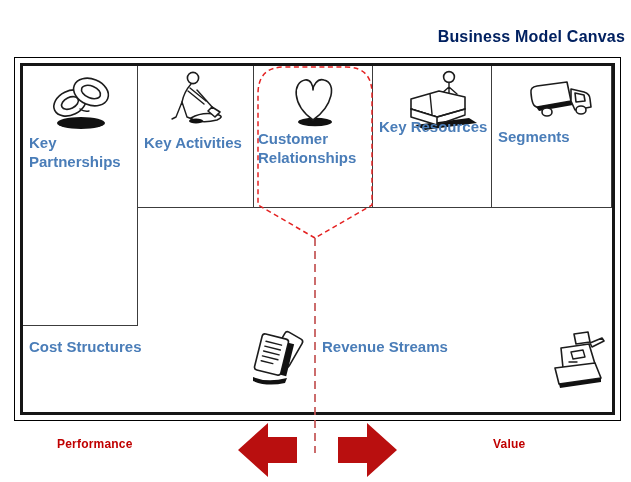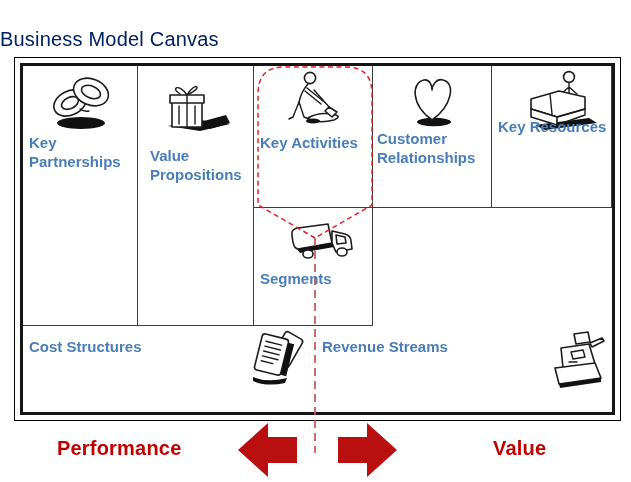--- a/index.html
+++ b/index.html
@@ -2,22 +2,22 @@
 <html><head>
 <meta charset="utf-8">
 <style>
   html,body{margin:0;padding:0;background:#fff;}
   #stage{
     position:relative;width:631px;height:482px;background:#fff;overflow:hidden;
     font-family:"Liberation Sans",sans-serif;
   }
   
   #title{
-    position:absolute;left:0;top:28px;width:625px;text-align:left;
-    font-size:20px;font-weight:normal;color:#002060;letter-spacing:.2px;
+    position:absolute;left:0;top:28px;width:625px;text-align:right;
+    font-size:16px;font-weight:bold;color:#002060;letter-spacing:.2px;
   }
   
   #frame-outer{
     position:absolute;left:14px;top:57px;width:607px;height:364px;
     border:1px solid #000;box-sizing:border-box;padding:5px;
   }
   #frame-inner{
     width:100%;height:100%;box-sizing:border-box;border:3px solid #151515;
     display:grid;
     grid-template-columns:115px 116px 119px 119px 1fr;
@@ -50,21 +50,21 @@
   
   #cell-bottom{grid-column:1 / 6;position:relative;}
   #cost-label{position:absolute;left:6px;top:11px;white-space:nowrap;padding:0;}
   #revenue-label{position:absolute;left:299px;top:11px;white-space:nowrap;padding:0;}
   #receipts-pos{position:absolute;left:222px;top:1px;}
   #register-pos{position:absolute;left:524px;top:2px;}
   
   #overlay{position:absolute;left:0;top:0;width:631px;height:482px;pointer-events:none;}
   
   .axis-label{
-    position:absolute;top:437px;font-size:20px;font-weight:bold;color:#c00000;
+    position:absolute;top:437px;font-size:12px;font-weight:bold;color:#c00000;
     white-space:nowrap;letter-spacing:.2px;
   }
   #performance-label{left:57px;}
   #value-label{left:493px;}
   .sketch{stroke:#1c1c1c;stroke-width:1.6;fill:#fff;stroke-linejoin:round;stroke-linecap:round;}
   .sketchline{stroke:#1c1c1c;stroke-width:1.4;fill:none;stroke-linejoin:round;stroke-linecap:round;}
   .ink{fill:#111;stroke:none;}
 </style>
 </head>
 <body>
@@ -103,33 +103,20 @@
             <path class="sketchline" d="M28 16 Q21 24 19 34"></path>
             <path class="sketchline" d="M27 20 L43 33 M25 23 L41 36"></path>
             <path class="sketchline" d="M34 22 L50 40"></path>
             <path class="sketch" d="M49 39 l8 5 -5 5 -7 -6 z"></path>
             <path class="sketchline" d="M19 34 L13 49 M19 34 L24 49 M13 49 l-4 2 M24 49 l5 2"></path>
           </svg>
         </span>
         <div class="label">Key Activities</div>
       </div>
 
-      <div class="cell span2 b-r b-b" id="cell-value-propositions">
-        <span class="iconwrap">
-          <svg width="76" height="58" viewBox="0 0 76 58">
-            <polygon class="ink" points="10,47 42,52 72,45 42,41"></polygon>
-            <polygon class="ink" points="46,42 68,36 72,44 52,50"></polygon>
-            <rect class="sketch" x="14" y="23" width="30" height="25"></rect>
-            <rect class="sketch" x="12" y="16" width="34" height="8"></rect>
-            <path class="sketchline" d="M29 16 V48 M21 27 V45 M37 27 V45"></path>
-            <path class="sketchline" d="M29 16 C21 4 12 9 22 15 M29 16 C37 2 46 8 31 15"></path>
-          </svg>
-        </span>
-        <div class="label">Value Propositions</div>
-      </div>
 
       <div class="cell b-r b-b" id="cell-customer-relationships">
         <span class="iconwrap">
           <svg width="62" height="58" viewBox="0 0 62 58">
             <ellipse class="ink" cx="33" cy="51" rx="17" ry="4.2"></ellipse>
             <path class="sketch" d="M31 49 C9 33 11 11 23 9 C29 8 31 15 31 19 C31 15 35 7 42 9 C55 12 51 35 31 49 Z" stroke-width="1.8"></path>
           </svg>
         </span>
         <div class="label">Customer Relationships</div>
       </div>

